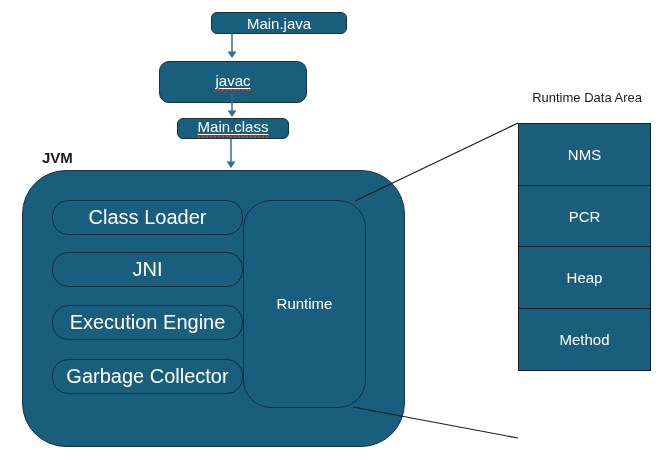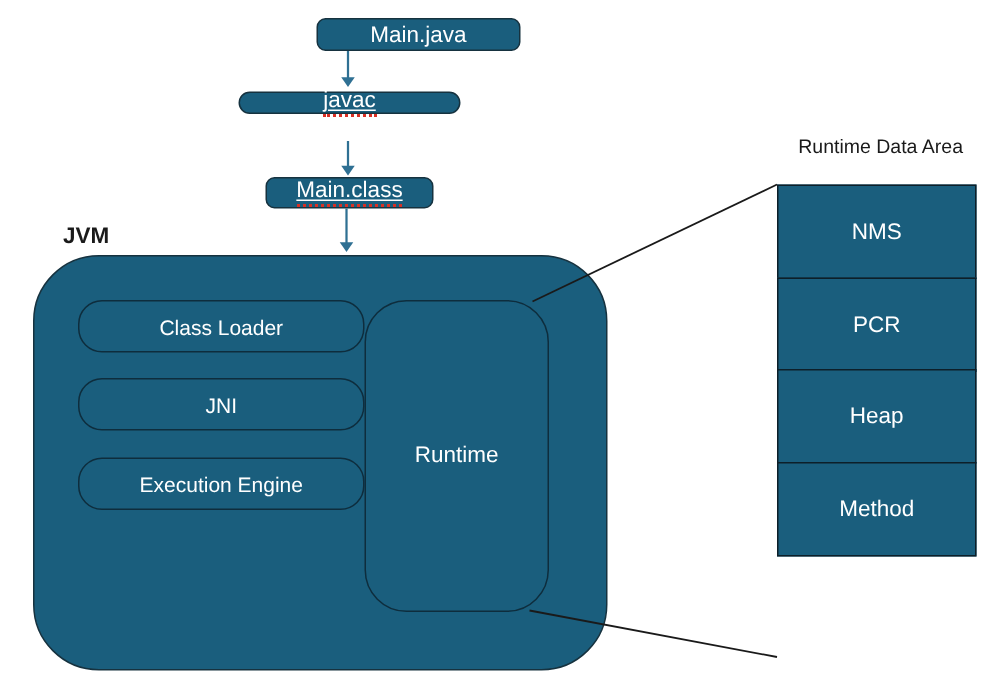--- a/index.html
+++ b/index.html
@@ -24,21 +24,21 @@
     text-align: center;
   }
 
   
   .flow-box {
     border: 1.5px solid var(--shape-border);
     border-radius: 6px;
     font-size: 15px;
   }
   .box-main-java  { left: 177px; top: 12px;  width: 136px; height: 22px; margin-left: 34px; }
-  .box-javac      { left: 159px; top: 61px;  width: 148px; height: 15px; border-radius: 10px; }
+  .box-javac      { left: 159px; top: 61px;  width: 148px; height: 42px; border-radius: 10px; }
   .box-main-class { left: 177px; top: 118px; width: 112px; height: 21px; }
 
   .spellcheck {
     display: inline-block;
     text-decoration: underline;
     text-underline-offset: 2px;
     border-bottom: 2px dotted var(--spellcheck-red);
     padding-bottom: 0px;
     line-height: 1.1;
   }
@@ -57,21 +57,21 @@
     left: 42px; top: 149px;
     font-size: 15px;
     color: var(--text-dark);
     font-weight: bold;
   }
 
   
   .inner-box {
     border: 1.3px solid var(--inner-border);
     border-radius: 16px;
-    font-size: 14px;
+    font-size: 20px;
     left: 52px; width: 191px; height: 35px;
   }
   .box-class-loader      { top: 200px; }
   .box-jni               { top: 252px; }
   .box-execution-engine  { top: 305px; }
   .box-garbage-collector { top: 359px; }
 
   
   .runtime-box {
     left: 243px; top: 200px; width: 123px; height: 208px;
@@ -158,20 +158,23 @@
 
   <div class="teal-box inner-box box-class-loader">
     <span>Class Loader</span>
   </div>
   <div class="teal-box inner-box box-jni">
     <span>JNI</span>
   </div>
   <div class="teal-box inner-box box-execution-engine">
     <span>Execution Engine</span>
   </div>
+  <div class="teal-box inner-box box-garbage-collector">
+    <span>Garbage Collector</span>
+  </div>
 
   <div class="teal-box runtime-box">
     <span>Runtime</span>
   </div>
 
   <div class="stack-title">Runtime Data Area</div>
 
   <div class="stack">
     <div class="stack-row">
       <span>NMS</span>

